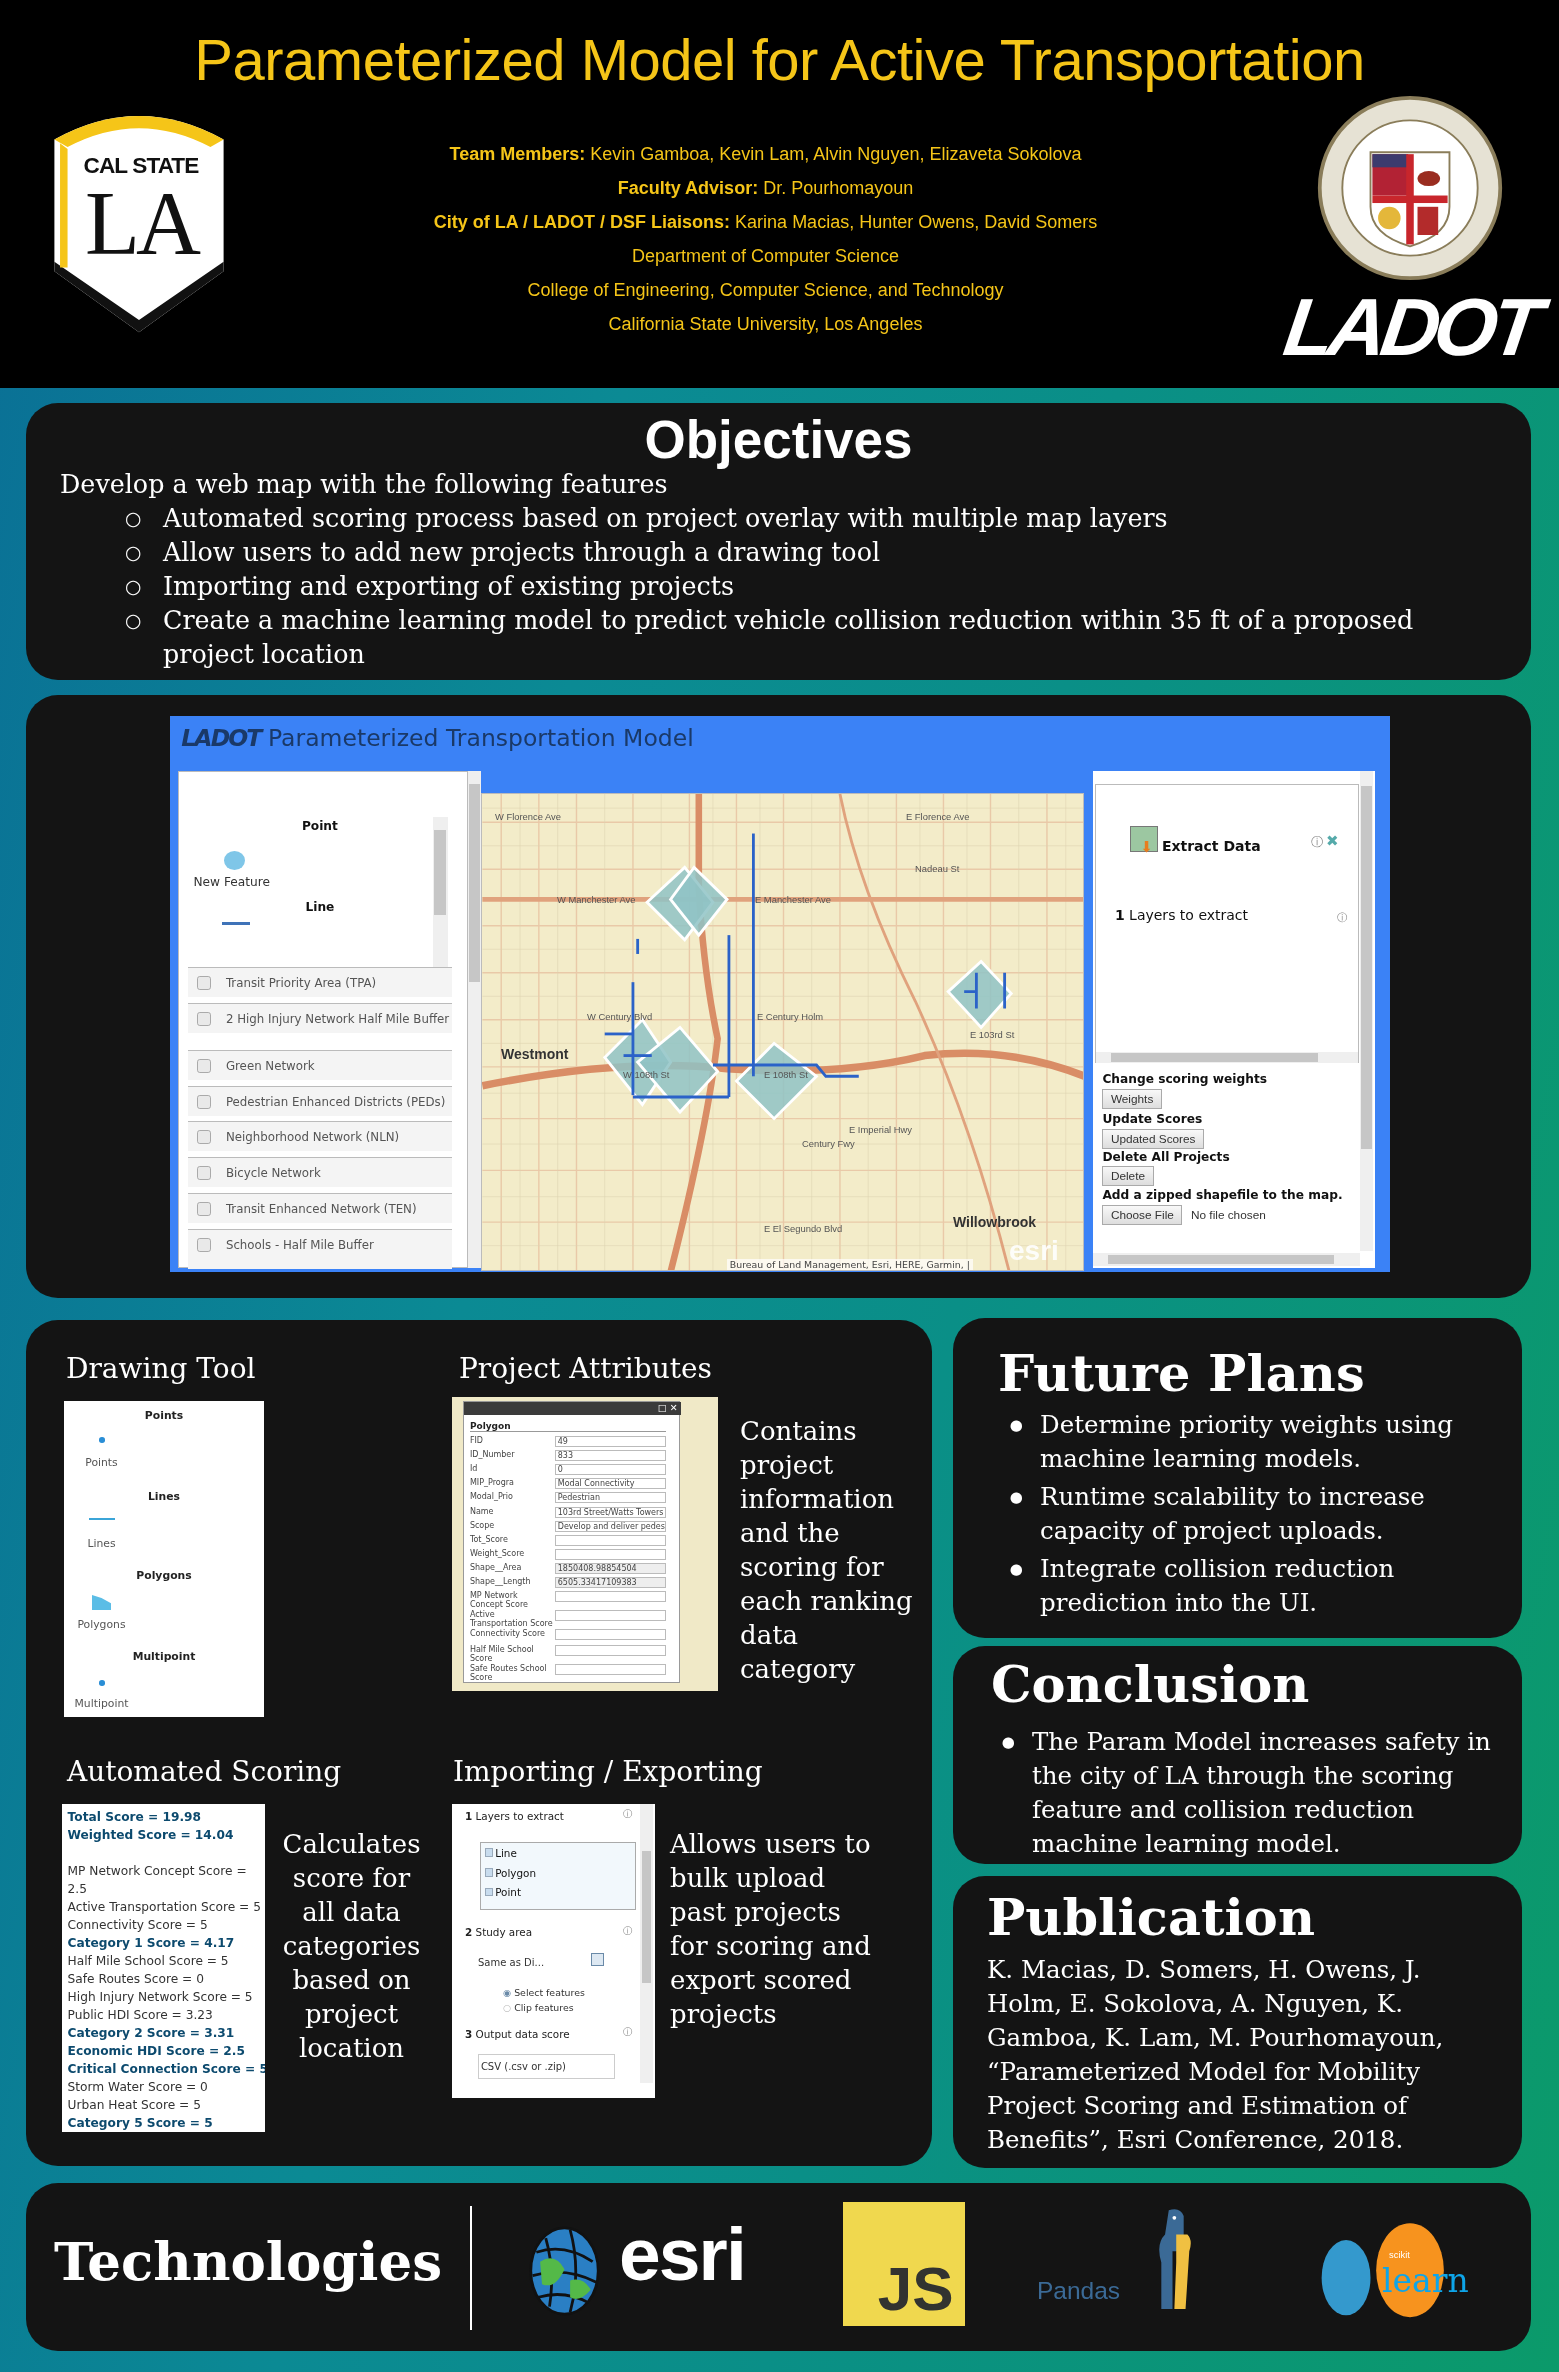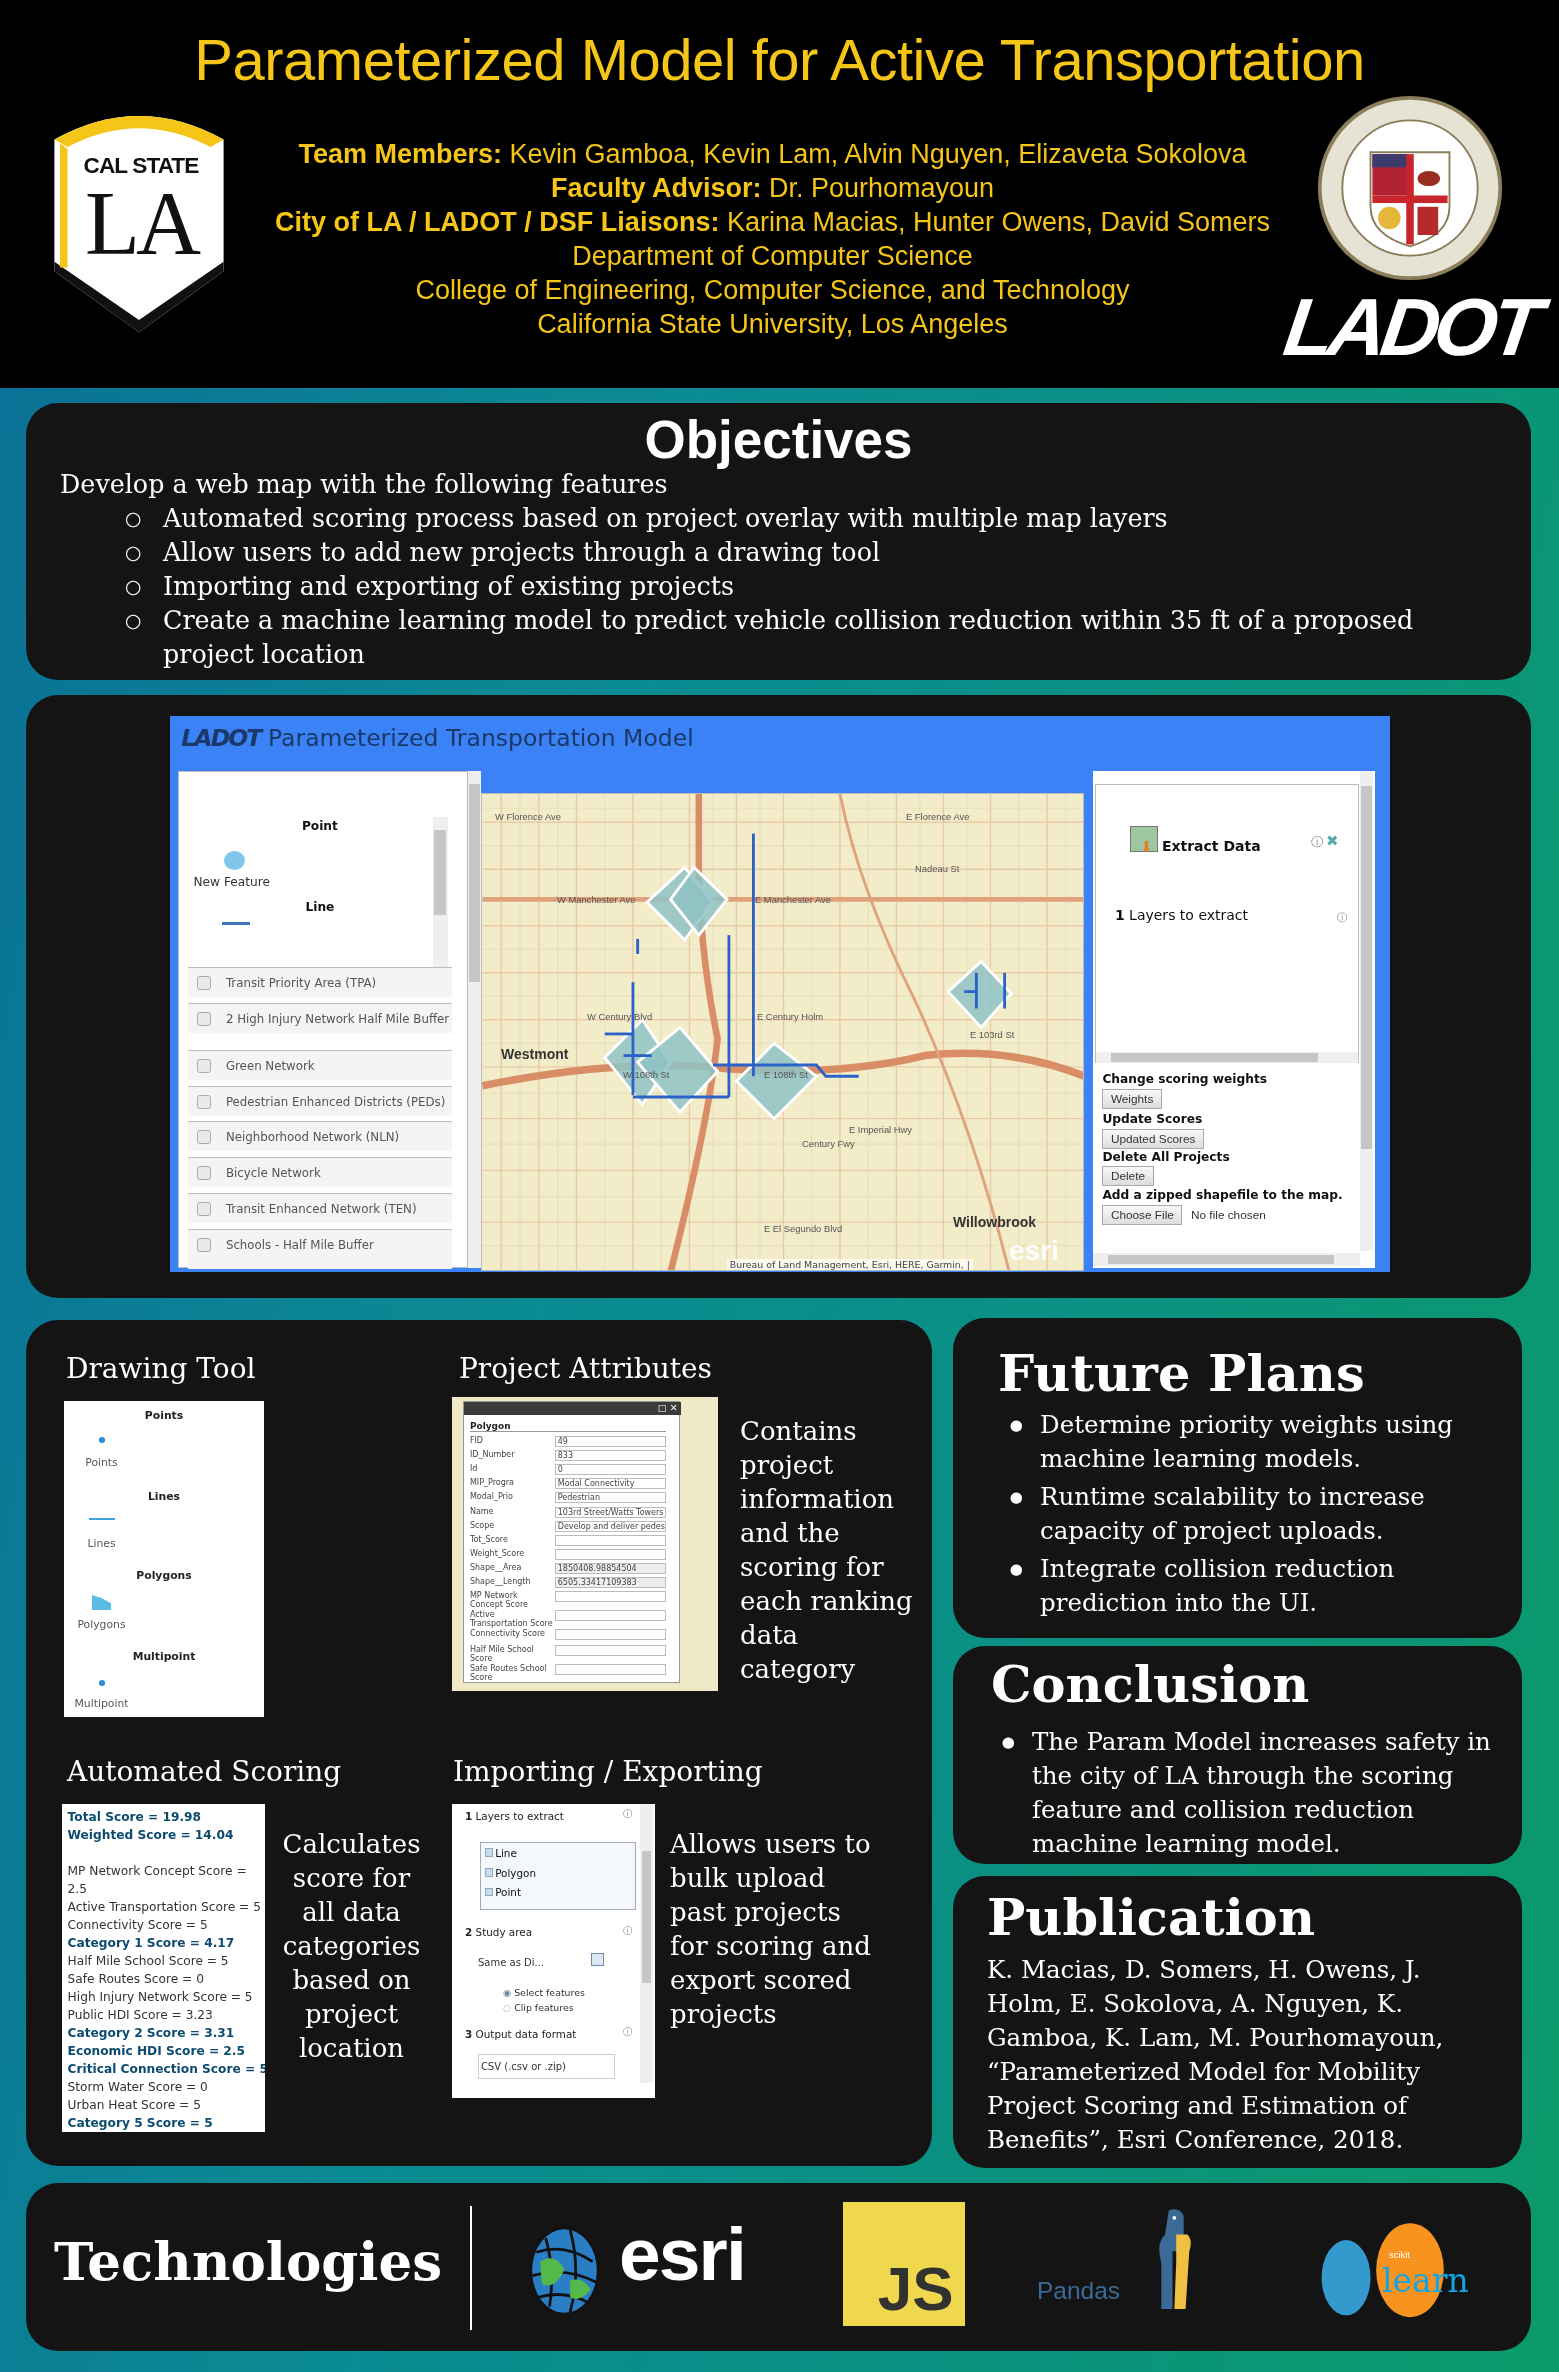--- a/index.html
+++ b/index.html
@@ -10,22 +10,22 @@
     font-family: "DejaVu Serif", serif;
     color: #fff;
   }
   .abs { position: absolute; }
   .panel { position: absolute; background: #141414; border-radius: 32px; }
 
   
   #header { left: 0; top: 0; width: 1559px; height: 388px; background: #000; }
   #title { left: 0; top: 26px; width: 1559px; text-align: center; color: #f5c518;
     font-family: "Liberation Sans", sans-serif; font-size: 58px; letter-spacing: -0.5px; }
-  .hline { position: absolute; left: 228px; width: 1089px; text-align: center; color: #f5c518;
-    font-family: "Liberation Sans", sans-serif; font-size: 27px; line-height: 34px; }
+  .hline { position: absolute; left: 221px; width: 1089px; text-align: center; color: #f5c518;
+    font-family: "Liberation Sans", sans-serif; font-size: 18px; line-height: 34px; }
   .hline b { font-weight: bold; }
 
   #calstate-logo { left: 45px; top: 102px; width: 188px; height: 235px; }
   #la-seal { left: 1316px; top: 94px; width: 188px; height: 188px; }
   #ladot-logo { left: 1285px; top: 290px; width: 254px; height: 75px; color: #fff;
     font-family: "Liberation Sans", sans-serif; font-weight: bold; font-style: italic;
     font-size: 81px; letter-spacing: -5.6px; line-height: 75px; transform: skewX(-8deg); }
 
   
   #objectives { left: 26px; top: 403px; width: 1505px; height: 277px; }
@@ -404,21 +404,21 @@
       <div class="abs" style="left:3.8px;top:3.8px;font-size:10.4px;color:#111;"><span class="box" style="display:inline-block;width:8.5px;height:8.5px;background:#c8dcee;border:0.9px solid #9ab;margin-right:1.9px;"></span><span>Line</span></div>
       <div class="abs" style="left:3.8px;top:23.5px;font-size:10.4px;color:#111;"><span class="box" style="display:inline-block;width:8.5px;height:8.5px;background:#c8dcee;border:0.9px solid #9ab;margin-right:1.9px;"></span><span>Polygon</span></div>
       <div class="abs" style="left:3.8px;top:43px;font-size:10.4px;color:#111;"><span class="box" style="display:inline-block;width:8.5px;height:8.5px;background:#c8dcee;border:0.9px solid #9ab;margin-right:1.9px;"></span><span>Point</span></div>
     </div>
     <div class="abs" style="left:13px;top:122px;font-size:10.4px;color:#222;"><b>2</b> <span>Study area</span></div>
     <div class="abs" style="left:171px;top:121px;font-size:9.4px;color:#888;">ⓘ</div>
     <div class="abs" style="left:26px;top:153px;width:90px;font-size:10px;color:#333;">Same as Di...</div>
     <div class="abs" style="left:139px;top:149px;width:13px;height:13px;border:0.9px solid #6a8aa8;background:#dde8f2;"></div>
     <div class="abs" style="left:51px;top:183px;font-size:9.4px;color:#333;"><span style="color:#6a8aa8;">◉</span> <span>Select features</span></div>
     <div class="abs" style="left:51px;top:198px;font-size:9.4px;color:#333;"><span style="color:#bbb;">○</span> <span>Clip features</span></div>
-    <div class="abs" style="left:13px;top:224px;font-size:10.4px;color:#222;"><b>3</b> <span>Output data format</span></div>
+    <div class="abs" style="left:13px;top:224px;font-size:10.4px;color:#222;"><b>3</b> <span>Output data score</span></div>
     <div class="abs" style="left:171px;top:222px;font-size:9.4px;color:#888;">ⓘ</div>
     <div class="abs" style="left:26px;top:250px;width:137px;height:24.5px;border:0.9px solid #ccc;font-size:10px;color:#333;padding:5.6px 1.9px;">CSV (.csv or .zip)</div>
     <div class="vscroll" style="left:188px;top:0;width:13px;height:279px;">
         <div class="vthumb" style="left:1.9px;top:47px;width:9.4px;height:132px;"></div>
       </div>
   </div>
   <div class="sub-desc" style="left:644px;top:507px;width:207px;">Allows users to bulk upload past projects for scoring and export scored projects</div>
 </div>
 
 <div id="future-panel" class="panel">

